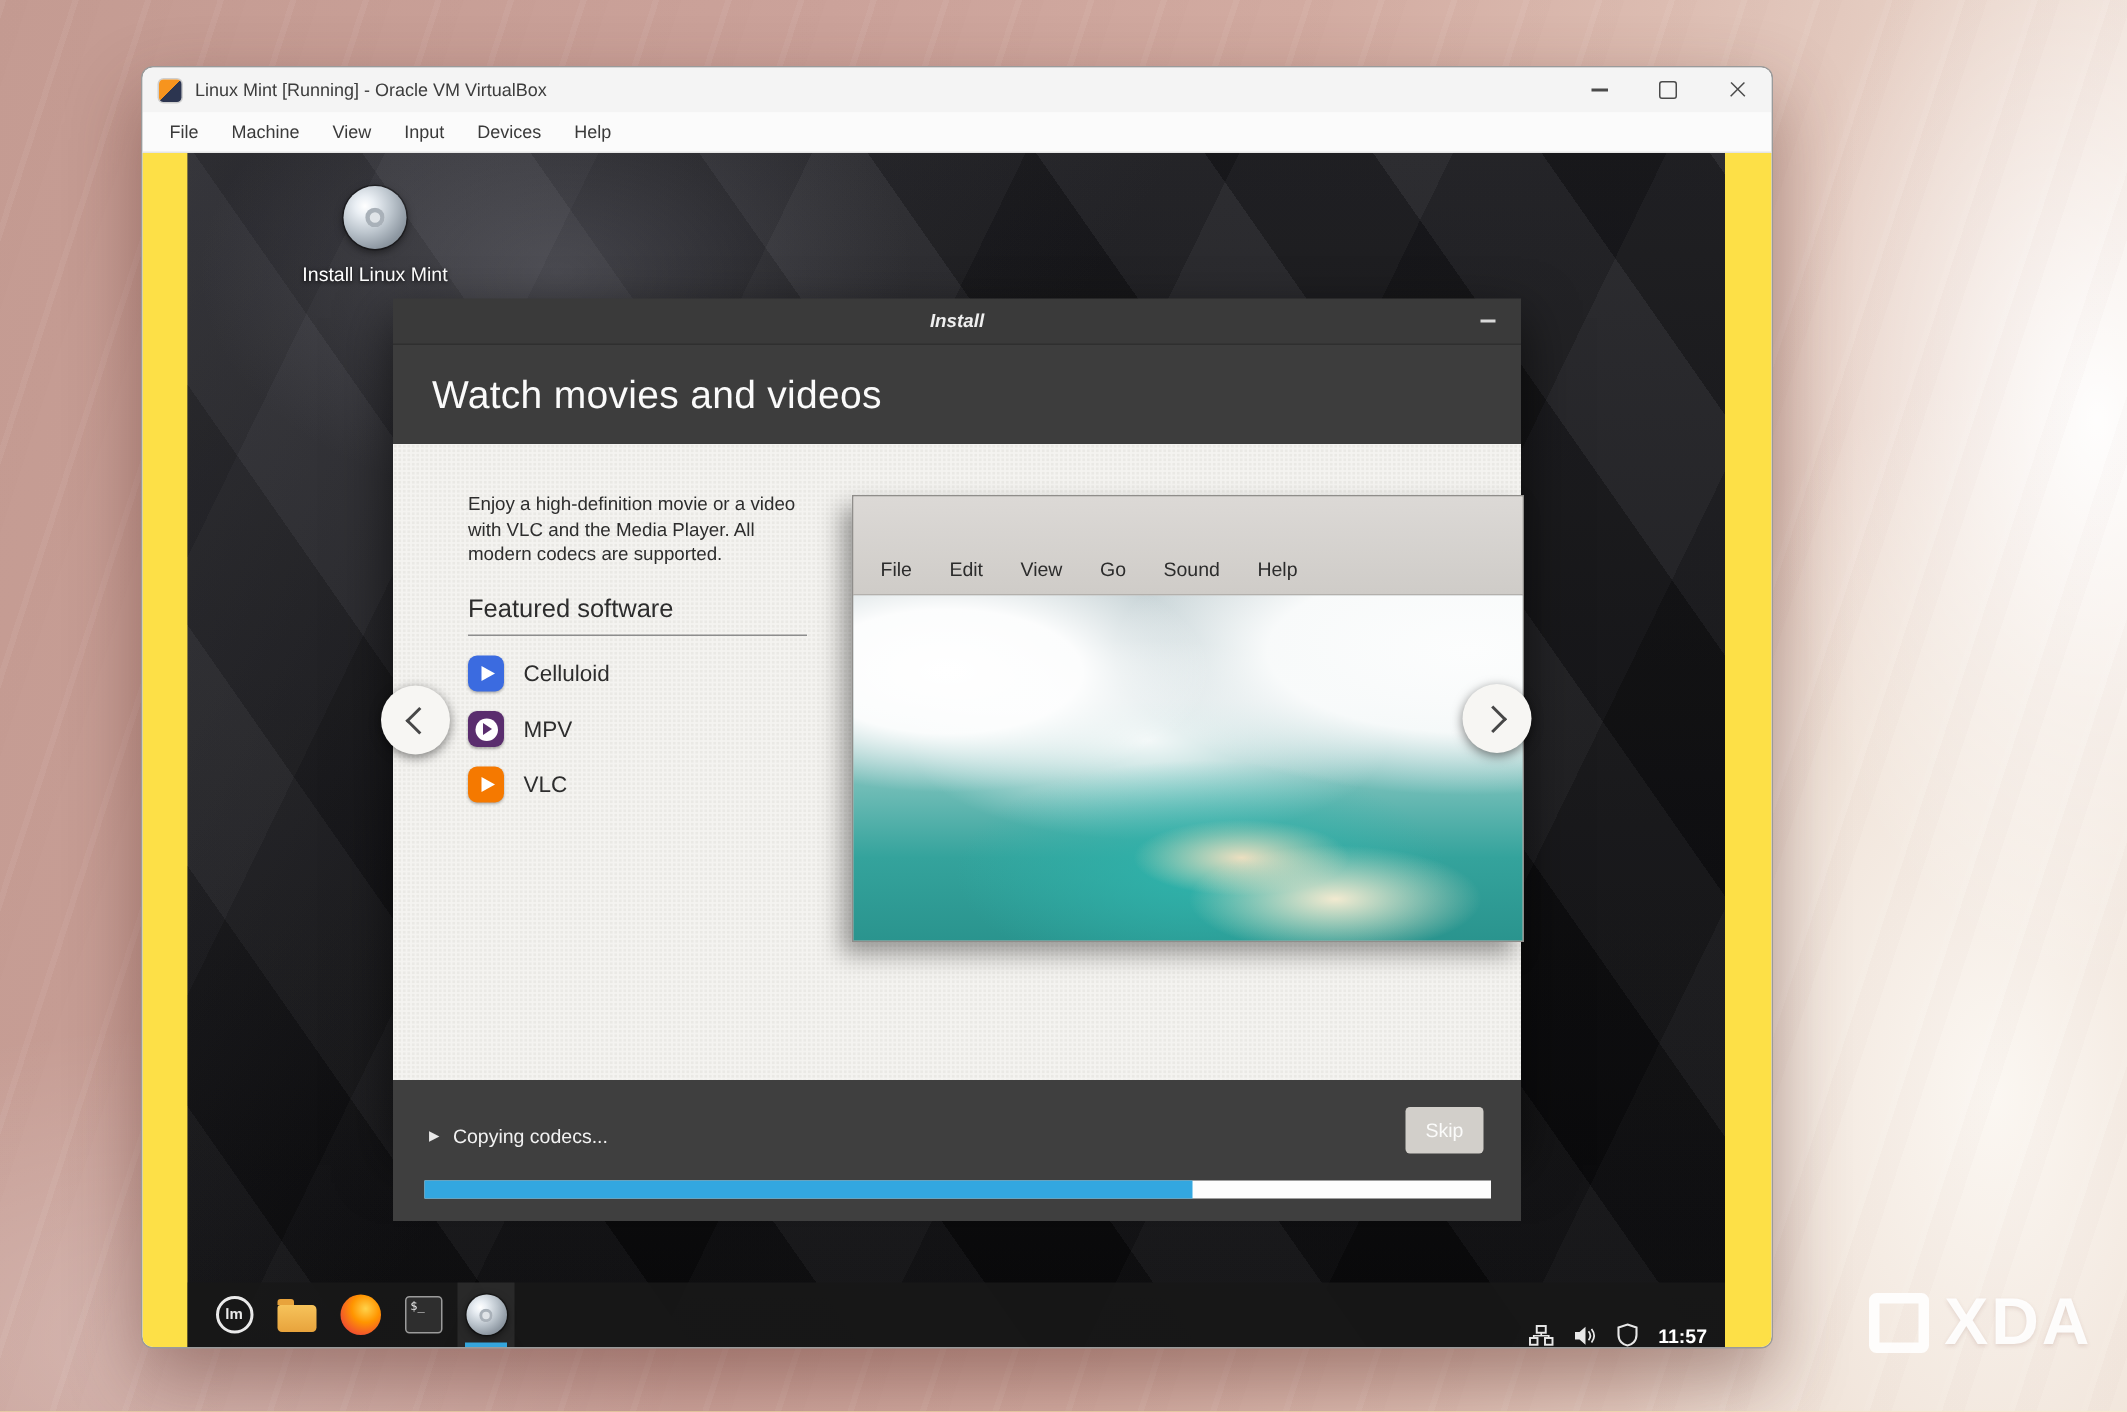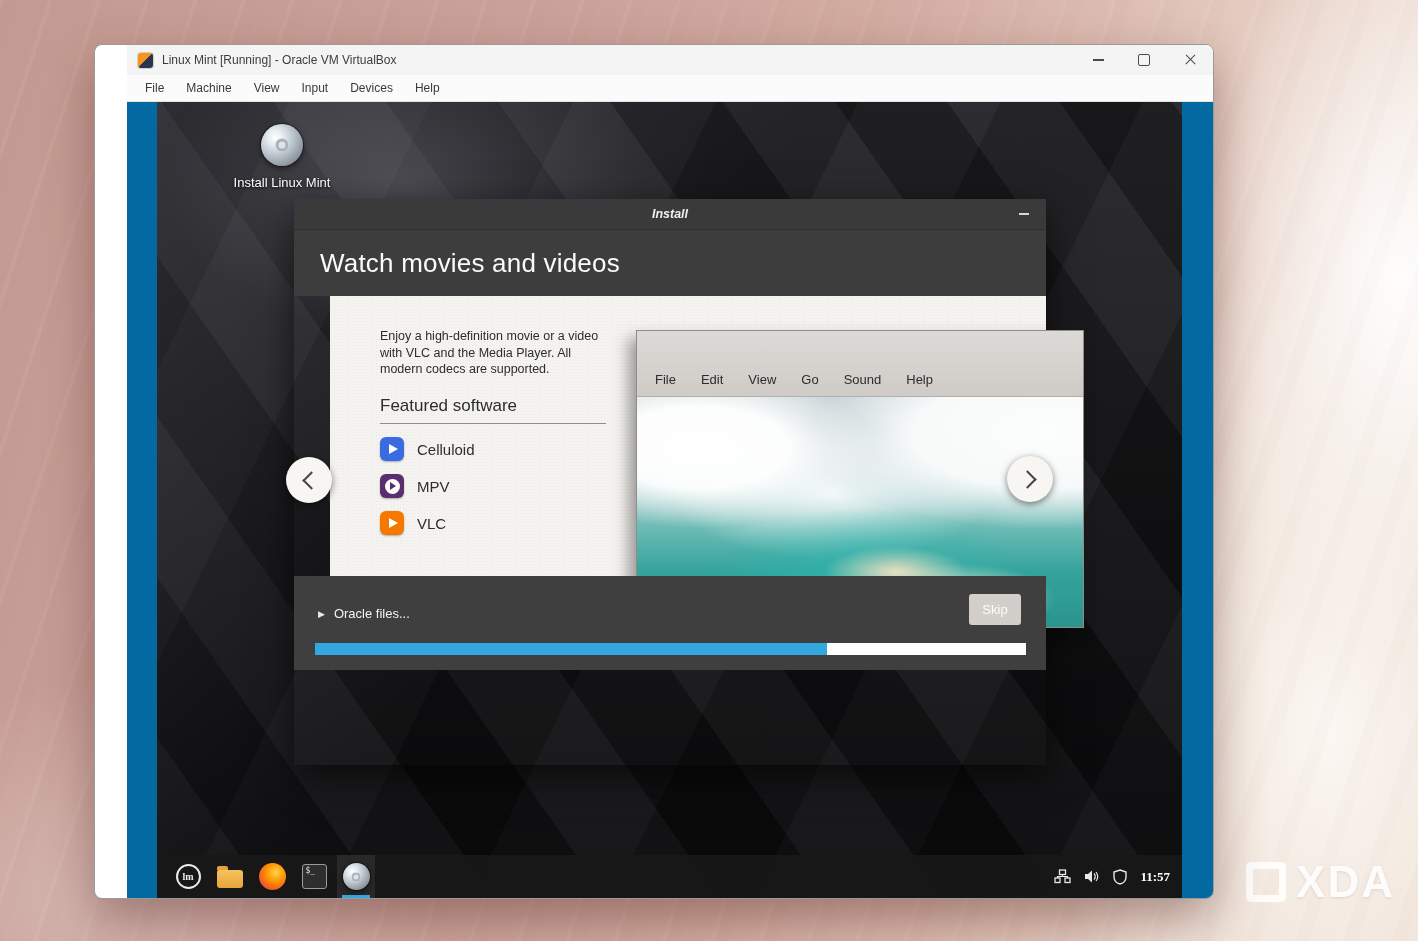--- a/index.html
+++ b/index.html
@@ -14,36 +14,36 @@
     background:repeating-linear-gradient(108deg, rgba(255,255,255,.10) 0 4px, rgba(160,110,100,.05) 4px 18px, rgba(255,255,255,0) 18px 46px);}
 
   
   .xda{position:absolute;right:23px;bottom:34px;display:flex;align-items:center;gap:10px;z-index:1;}
   .xda-box{width:26px;height:26px;border:7px solid rgba(255,255,255,.88);border-radius:5px;}
   .xda-text{font-size:44px;font-weight:800;color:rgba(255,255,255,.92);letter-spacing:2px;text-shadow:0 1px 3px rgba(120,70,60,.15);}
 
   
   .vb-window{position:absolute;left:94px;top:44px;width:1086px;height:853px;background:#fff;
     border:1px solid #9a9a9a;border-radius:8px;box-shadow:0 20px 48px rgba(90,45,38,.45);
-    overflow:hidden;display:flex;flex-direction:column;z-index:2;padding-left:32px;}
+    overflow:hidden;display:flex;flex-direction:column;z-index:2;}
   .vb-titlebar{height:30px;display:flex;align-items:center;padding-left:11px;background:#f4f4f4;flex:0 0 auto;}
   .vb-logo{width:15px;height:15px;border-radius:3px;background:linear-gradient(135deg,#f7941e 0 48%,#2c3550 48% 100%);box-shadow:0 0 0 1px rgba(0,0,0,.15);}
   .vb-title{font-size:12px;color:#3c3c3c;margin-left:9px;}
   .vb-controls{margin-left:auto;display:flex;height:100%;}
   .vb-ctrl{width:46px;height:100%;display:flex;align-items:center;justify-content:center;cursor:default;}
   .min-glyph{width:11px;height:1.5px;background:#4a4a4a;}
   .max-glyph{width:10px;height:10px;border:1.3px solid #4a4a4a;border-radius:2px;}
   .x-glyph{position:relative;width:13px;height:13px;}
   .x-glyph::before,.x-glyph::after{content:"";position:absolute;left:0;top:5.7px;width:13px;height:1.4px;background:#4a4a4a;}
   .x-glyph::before{transform:rotate(45deg);} .x-glyph::after{transform:rotate(-45deg);}
 
   .vb-menubar{height:26px;background:#fbfbfb;border-bottom:1px solid #e5e5e5;display:flex;align-items:center;padding-left:8px;gap:2px;flex:0 0 auto;}
   .vb-menu-item{font-size:12px;color:#3a3a3a;padding:3px 10px;border-radius:3px;}
 
-  .vm-wrap{flex:1 1 auto;position:relative;background:#0369a1;}
+  .vm-wrap{flex:1 1 auto;position:relative;background:#fde047;}
   .vm-screen{position:absolute;left:30px;top:0;width:1025px;height:100%;overflow:hidden;
     background:
       radial-gradient(ellipse 340px 220px at 24% 10%, rgba(130,130,140,.35), rgba(0,0,0,0) 70%),
       linear-gradient(125deg, rgba(95,95,104,.30) 0%, rgba(95,95,104,0) 42%),
       repeating-linear-gradient(55deg, rgba(255,255,255,.028) 0 92px, rgba(0,0,0,.20) 92px 184px),
       repeating-linear-gradient(-64deg, rgba(255,255,255,.02) 0 128px, rgba(0,0,0,.14) 128px 256px),
       linear-gradient(180deg,#232327 0%,#17171a 52%,#0c0c0e 100%);}
 
   
   .desktop-shortcut{position:absolute;left:55px;top:22px;width:140px;text-align:center;color:#fff;cursor:default;}
@@ -56,22 +56,22 @@
   .shortcut-label{margin-top:9px;font-size:13px;text-shadow:0 1px 3px rgba(0,0,0,.85);}
 
   
   .installer{position:absolute;left:137px;top:97px;width:752px;height:566px;box-shadow:0 12px 34px rgba(0,0,0,.6);}
   .inst-titlebar{height:30px;background:#3a3a3a;border-bottom:1px solid #2f2f2f;position:relative;display:flex;align-items:center;justify-content:center;}
   .inst-title{color:#efefef;font-size:12.5px;font-weight:bold;font-style:italic;}
   .inst-min{position:absolute;right:10px;top:0;height:100%;width:24px;display:flex;align-items:center;justify-content:center;cursor:default;}
   .inst-min-glyph{width:10px;height:2px;background:#d9d9d9;}
   .inst-header{height:66px;background:#3d3d3d;display:flex;align-items:center;padding-left:26px;}
   .inst-heading{color:#fafafa;font-size:26px;font-weight:400;letter-spacing:.2px;}
-  .inst-body{height:280px;position:relative;background-color:#f4f3f0;
-    background-image:radial-gradient(rgba(60,55,45,.055) 1px, transparent 1px);background-size:3px 3px;margin-left:36px;}
+  .inst-body{height:424px;position:relative;background-color:#f4f3f0;
+    background-image:radial-gradient(rgba(60,55,45,.055) 1px, transparent 1px);background-size:3px 3px;}
   .inst-footer{height:94px;background:#3f3f3f;position:relative;}
 
   .slide-text{position:absolute;left:50px;top:32px;width:234px;font-size:12.5px;color:#2d2d2d;line-height:1.32;}
   .featured{position:absolute;left:50px;top:100px;width:226px;}
   .featured-heading{font-size:17px;color:#2d2d2d;padding-bottom:7px;border-bottom:1px solid #8d8d8d;}
   .app-row{display:flex;align-items:center;gap:13px;margin-top:13px;}
   .app-icon{width:24px;height:24px;border-radius:6px;display:flex;align-items:center;justify-content:center;box-shadow:0 1px 2px rgba(0,0,0,.3);flex:0 0 auto;}
   .tri{width:0;height:0;border-left:9px solid #fff;border-top:5.5px solid transparent;border-bottom:5.5px solid transparent;margin-left:2px;}
   .mpv-ring{width:15px;height:15px;border-radius:50%;background:#fff;display:flex;align-items:center;justify-content:center;}
   .mpv-ring .tri{border-left:6px solid #5a2d6e;border-top:4px solid transparent;border-bottom:4px solid transparent;margin-left:1px;}
@@ -100,21 +100,21 @@
 
   .copy-row{position:absolute;left:24px;top:30px;display:flex;align-items:center;gap:9px;color:#f2f2f2;font-size:13px;}
   .expander-glyph{font-size:9px;color:#e9e9e9;font-family:"DejaVu Sans",sans-serif;}
   .skip-btn{position:absolute;right:25px;top:18px;width:52px;height:31px;background:#d2cfca;border:none;border-radius:3px;
     color:#fbfbfa;font-size:13px;font-family:inherit;}
   .progress{position:absolute;left:21px;right:20px;bottom:15px;height:12px;background:#fdfdfd;}
   .progress-fill{height:100%;width:0;background:#33a7e0;}
 
   
   .mint-taskbar{position:absolute;left:0;right:0;bottom:0;height:43px;background:rgba(24,24,24,.93);
-    display:flex;align-items:center;padding:0 12px;box-sizing:border-box;font-family:Liberation Serif, serif;}
+    display:flex;align-items:flex-end;padding:0 12px;box-sizing:border-box;}
   .tb-left{display:flex;align-items:stretch;gap:4px;height:100%;}
   .tb-item{width:38px;display:flex;align-items:center;justify-content:center;position:relative;cursor:default;}
   .tb-item.active{background:rgba(255,255,255,.08);}
   .tb-item.active::after{content:"";position:absolute;left:5px;right:5px;bottom:0;height:3px;background:#35a5dc;}
   .mint-logo{width:25px;height:25px;border-radius:50%;border:2px solid #eaeaea;display:flex;align-items:center;justify-content:center;
     color:#eaeaea;font-size:10px;font-weight:bold;box-sizing:border-box;}
   .mint-logo::after{content:"lm";}
   .folder-icon{width:26px;height:18px;background:linear-gradient(#f6c35b,#e8a33c);border-radius:2px 3px 3px 3px;position:relative;margin-top:5px;}
   .folder-icon::before{content:"";position:absolute;top:-4px;left:0;width:11px;height:4px;background:#e8a33c;border-radius:2px 2px 0 0;}
   .firefox-icon{width:27px;height:27px;border-radius:50%;
@@ -246,21 +246,21 @@
         <div class="nav-btn nav-left">
           <span class="chev chev-l"></span>
         </div>
         <div class="nav-btn nav-right">
           <span class="chev chev-r"></span>
         </div>
 
         <div class="inst-footer">
           <div class="copy-row">
             <span class="expander-glyph">▶</span>
-            <span>Oracle files...</span>
+            <span>Copying codecs...</span>
           </div>
           <button class="skip-btn">Skip</button>
           <div class="progress">
             <div class="progress-fill" style="background: rgb(51, 167, 224); width: 72%;"></div>
           </div>
         </div>
       </div>
 
       <div class="mint-taskbar">
         <div class="tb-left">

